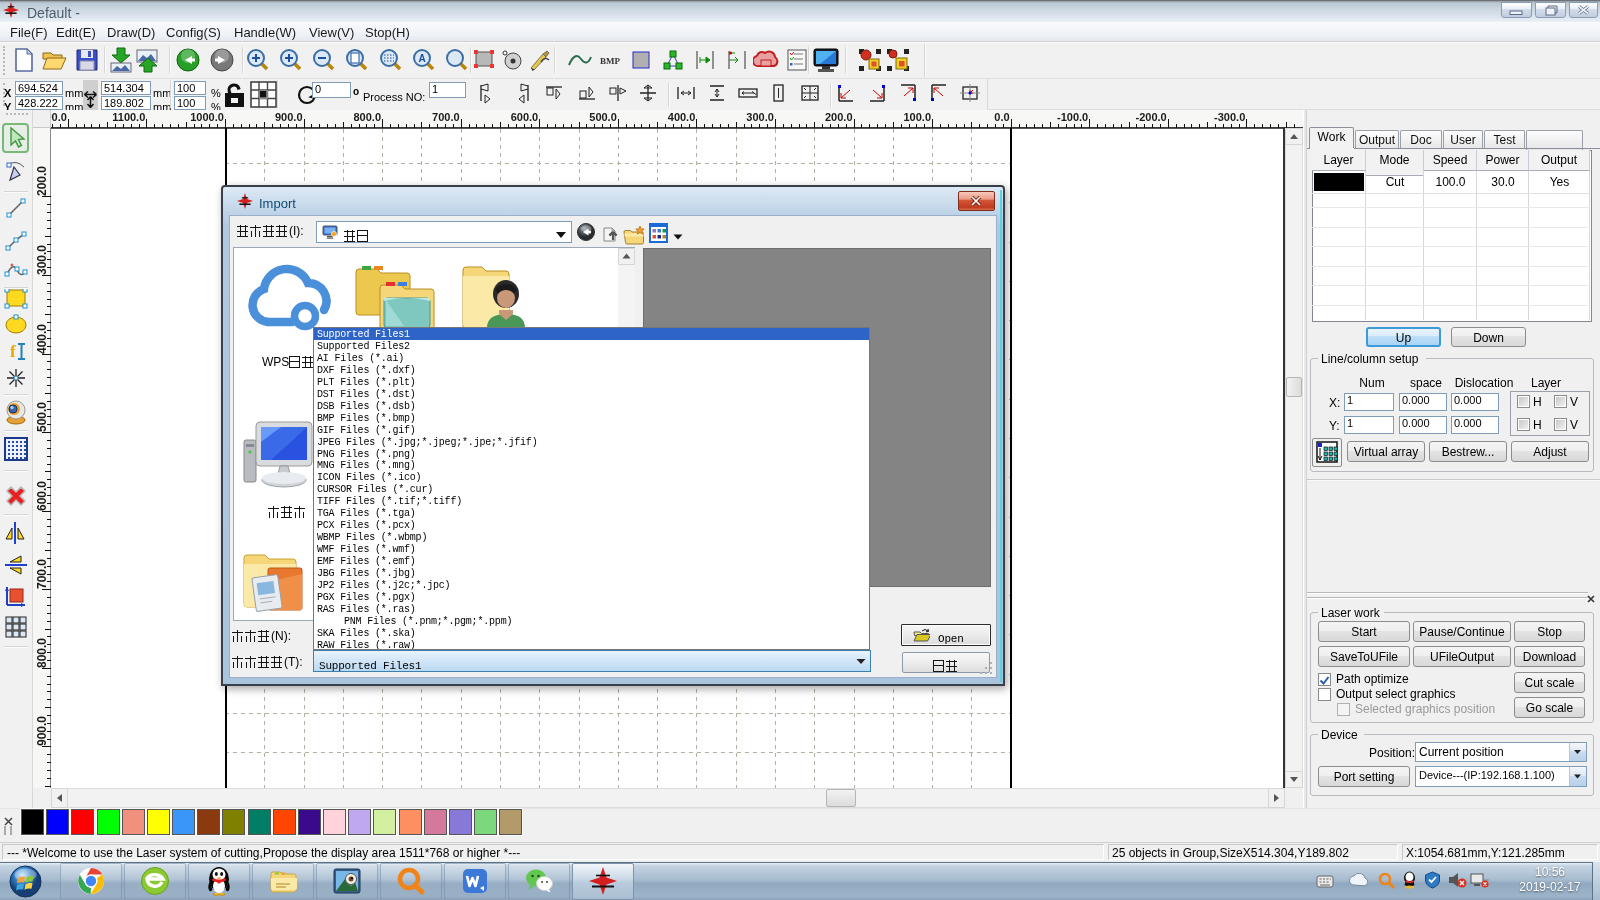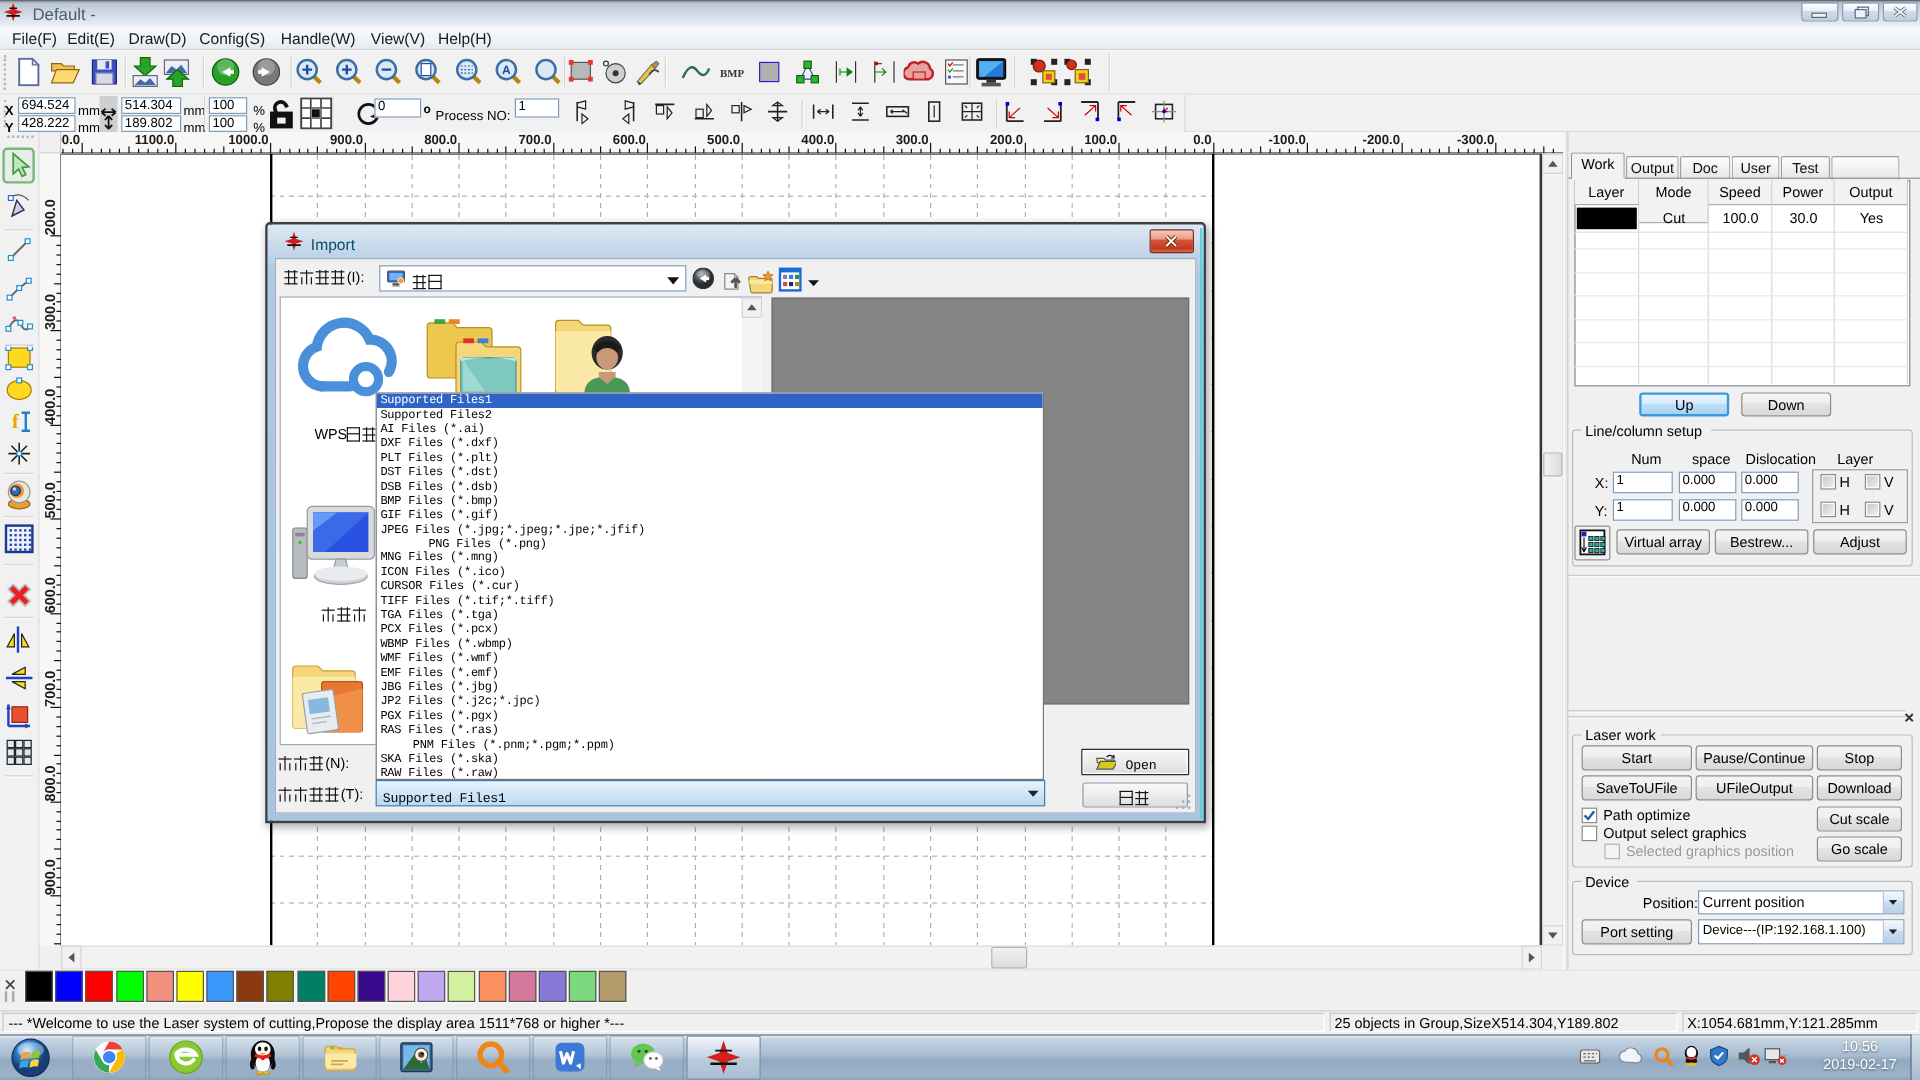--- a/index.html
+++ b/index.html
@@ -38,21 +38,21 @@
       <path d="M9 3.5 L18 10.5 M18 3.5 L9 10.5" stroke="#5a6a80" stroke-width="3"></path>
       <path d="M9 3.5 L18 10.5 M18 3.5 L9 10.5" stroke="#eef2f8" stroke-width="1.6"></path>
     </svg></div>
 <div style="left:0px;top:22px;width:1600px;height:20px;background:linear-gradient(180deg,#f8fafc,#eef1f6 70%,#e4e9f0);border-bottom:1px solid #d0d0d0;"></div>
 <div style="left:10px;top:25px;font-size:13px;color:#1a1a1a;white-space:nowrap;">File(F)</div>
 <div style="left:56px;top:25px;font-size:13px;color:#1a1a1a;white-space:nowrap;">Edit(E)</div>
 <div style="left:107px;top:25px;font-size:13px;color:#1a1a1a;white-space:nowrap;">Draw(D)</div>
 <div style="left:166px;top:25px;font-size:13px;color:#1a1a1a;white-space:nowrap;">Config(S)</div>
 <div style="left:234px;top:25px;font-size:13px;color:#1a1a1a;white-space:nowrap;">Handle(W)</div>
 <div style="left:309px;top:25px;font-size:13px;color:#1a1a1a;white-space:nowrap;">View(V)</div>
-<div style="left:365px;top:25px;font-size:13px;color:#1a1a1a;white-space:nowrap;">Help(H)</div>
+<div style="left:365px;top:25px;font-size:13px;color:#1a1a1a;white-space:nowrap;">Stop(H)</div>
 <div style="left:0px;top:42px;width:1600px;height:37px;background:#f1f1f1;border-top:1px solid #fafafa;border-bottom:1px solid #e0e0e0;"></div>
 <div style="left:3px;top:46px;width:3px;height:29px;border-left:2px dotted #b8b8b8;"></div>
 <div style="left:13px;top:48px;width:22px;height:24px;"><svg width="22" height="24" viewBox="0 0 22 24">
       <path d="M3 1 h11 l5 5 v17 h-16 z" fill="#fff" stroke="#5a6b9e" stroke-width="1.6"></path>
       <path d="M14 1 l5 5 h-5 z" fill="#c8d4f0" stroke="#5a6b9e"></path>
     </svg></div>
 <div style="left:41px;top:49px;width:26px;height:22px;"><svg width="26" height="22" viewBox="0 0 26 22">
       <path d="M2 4 h8 l2 2 h9 v4 h-19 z" fill="#f0c050" stroke="#8a6a10"></path>
       <path d="M2 20 l4 -11 h19 l-5 11 z" fill="#ffd870" stroke="#8a6a10"></path>
     </svg></div>
@@ -783,21 +783,21 @@
 <div style="left:1400px;top:130px;width:42px;height:19px;background:linear-gradient(180deg,#fdfdfd,#e6e6e6);border:1px solid #9a9fa8;border-bottom:none;border-radius:2px 2px 0 0;text-align:center;padding-top:2px;font-size:12px;color:#111;">Doc</div>
 <div style="left:1443px;top:130px;width:40px;height:19px;background:linear-gradient(180deg,#fdfdfd,#e6e6e6);border:1px solid #9a9fa8;border-bottom:none;border-radius:2px 2px 0 0;text-align:center;padding-top:2px;font-size:12px;color:#111;">User</div>
 <div style="left:1484px;top:130px;width:41px;height:19px;background:linear-gradient(180deg,#fdfdfd,#e6e6e6);border:1px solid #9a9fa8;border-bottom:none;border-radius:2px 2px 0 0;text-align:center;padding-top:2px;font-size:12px;color:#111;">Test</div>
 <div style="left:1526px;top:130px;width:57px;height:19px;background:linear-gradient(180deg,#fdfdfd,#e6e6e6);border:1px solid #9a9fa8;border-bottom:none;border-radius:2px 2px 0 0;text-align:center;padding-top:19px;font-size:12px;color:#111;">Transform</div>
 <div style="left:1307px;top:148px;width:293px;height:1px;background:#8a8f98;z-index:2;"></div>
 <div style="left:1310px;top:148px;width:44px;height:2px;background:#f2f2f2;z-index:3;"></div>
 <div style="left:1312px;top:150px;width:280px;height:172px;background:#fff;border:1px solid #828790;"></div>
 <div style="left:1312px;top:150px;width:280px;height:172px;overflow:hidden;">
     <div style="position:absolute;left:0px;top:0;width:54px;height:21px;background:#f2f2f2;border-right:1px solid #c8ccd4;border-bottom:1px solid #a8adb5;text-align:center;padding-top:3px;font-size:12px;">Layer</div>
     <div style="position:absolute;left:53px;top:21px;width:1px;height:149px;background:#d8d8d8;"></div>
-    <div style="position:absolute;left:54px;top:0;width:58px;height:36px;background:#f2f2f2;border-right:1px solid #c8ccd4;border-bottom:1px solid #a8adb5;text-align:center;padding-top:3px;font-size:12px;">Mode</div>
+    <div style="position:absolute;left:54px;top:0;width:58px;height:26px;background:#f2f2f2;border-right:1px solid #c8ccd4;border-bottom:1px solid #a8adb5;text-align:center;padding-top:3px;font-size:12px;">Mode</div>
     <div style="position:absolute;left:111px;top:21px;width:1px;height:149px;background:#d8d8d8;"></div>
     <div style="position:absolute;left:112px;top:0;width:53px;height:21px;background:#f2f2f2;border-right:1px solid #c8ccd4;border-bottom:1px solid #a8adb5;text-align:center;padding-top:3px;font-size:12px;">Speed</div>
     <div style="position:absolute;left:164px;top:21px;width:1px;height:149px;background:#d8d8d8;"></div>
     <div style="position:absolute;left:165px;top:0;width:52px;height:21px;background:#f2f2f2;border-right:1px solid #c8ccd4;border-bottom:1px solid #a8adb5;text-align:center;padding-top:3px;font-size:12px;">Power</div>
     <div style="position:absolute;left:216px;top:21px;width:1px;height:149px;background:#d8d8d8;"></div>
     <div style="position:absolute;left:217px;top:0;width:61px;height:21px;background:#f2f2f2;border-right:1px solid #c8ccd4;border-bottom:1px solid #a8adb5;text-align:center;padding-top:3px;font-size:12px;">Output</div>
     <div style="position:absolute;left:277px;top:21px;width:1px;height:149px;background:#d8d8d8;"></div>
     <div style="position:absolute;left:2px;top:23px;width:50px;height:18px;background:#000;"></div>
     <div style="position:absolute;left:54px;top:25px;width:58px;text-align:center;font-size:12px;">Cut</div>
     <div style="position:absolute;left:112px;top:25px;width:53px;text-align:center;font-size:12px;">100.0</div>
@@ -1211,21 +1211,21 @@
     <div class="mono" style="position:absolute;left:3px;top:1.0px;color:#fff;">Supported Files1</div>
     <div class="mono" style="position:absolute;left:3px;top:12.9px;">Supported Files2</div>
     <div class="mono" style="position:absolute;left:3px;top:24.9px;">AI Files (*.ai)</div>
     <div class="mono" style="position:absolute;left:3px;top:36.8px;">DXF Files (*.dxf)</div>
     <div class="mono" style="position:absolute;left:3px;top:48.8px;">PLT Files (*.plt)</div>
     <div class="mono" style="position:absolute;left:3px;top:60.8px;">DST Files (*.dst)</div>
     <div class="mono" style="position:absolute;left:3px;top:72.7px;">DSB Files (*.dsb)</div>
     <div class="mono" style="position:absolute;left:3px;top:84.6px;">BMP Files (*.bmp)</div>
     <div class="mono" style="position:absolute;left:3px;top:96.6px;">GIF Files (*.gif)</div>
     <div class="mono" style="position:absolute;left:3px;top:108.5px;">JPEG Files (*.jpg;*.jpeg;*.jpe;*.jfif)</div>
-    <div class="mono" style="position:absolute;left:3px;top:120.5px;margin-left:40px;">PNG Files (*.png)</div>
+    <div class="mono" style="position:absolute;left:3px;top:120.5px;">PNG Files (*.png)</div>
     <div class="mono" style="position:absolute;left:3px;top:132.4px;">MNG Files (*.mng)</div>
     <div class="mono" style="position:absolute;left:3px;top:144.4px;text-align:center;">ICON Files (*.ico)</div>
     <div class="mono" style="position:absolute;left:3px;top:156.3px;">CURSOR Files (*.cur)</div>
     <div class="mono" style="position:absolute;left:3px;top:168.3px;">TIFF Files (*.tif;*.tiff)</div>
     <div class="mono" style="position:absolute;left:3px;top:180.2px;">TGA Files (*.tga)</div>
     <div class="mono" style="position:absolute;left:3px;top:192.2px;">PCX Files (*.pcx)</div>
     <div class="mono" style="position:absolute;left:3px;top:204.1px;">WBMP Files (*.wbmp)</div>
     <div class="mono" style="position:absolute;left:3px;top:216.1px;">WMF Files (*.wmf)</div>
     <div class="mono" style="position:absolute;left:3px;top:228.0px;">EMF Files (*.emf)</div>
     <div class="mono" style="position:absolute;left:3px;top:240.0px;">JBG Files (*.jbg)</div>

